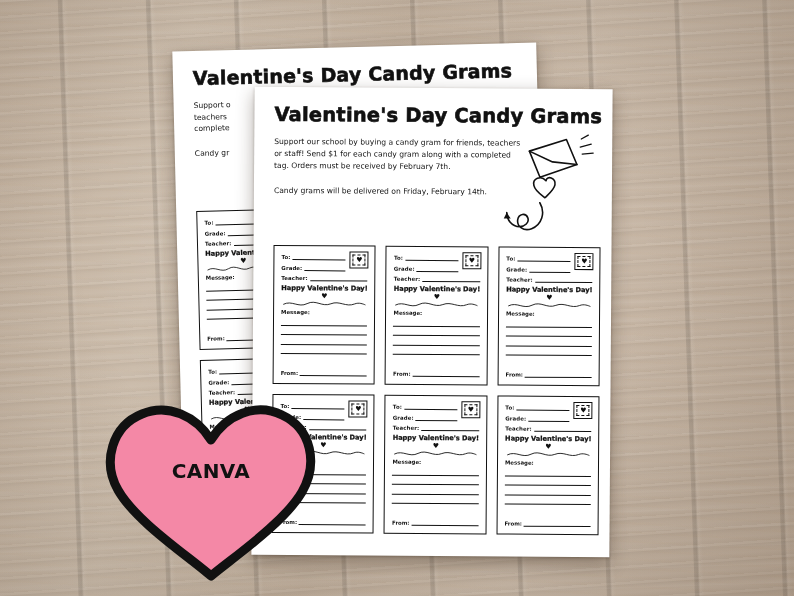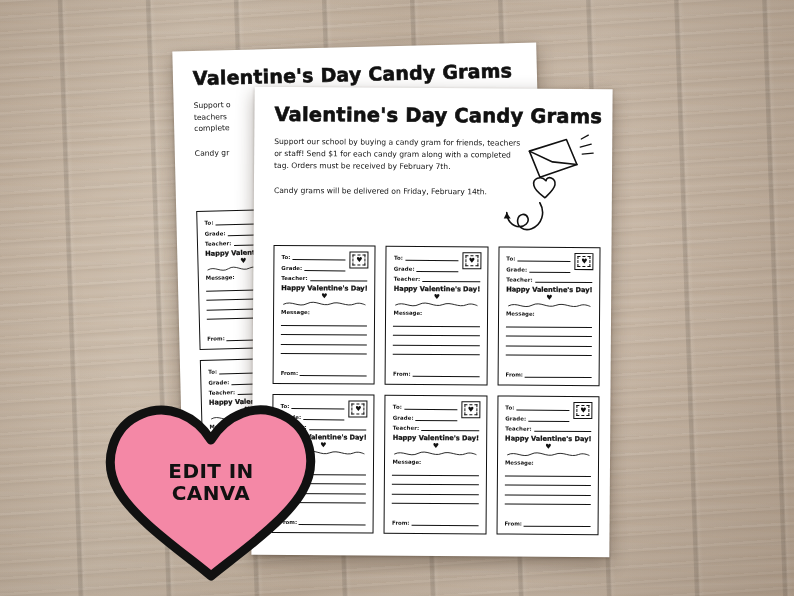--- a/index.html
+++ b/index.html
@@ -620,18 +620,17 @@
     <svg width="230" height="186" viewBox="0 0 230 186">
       <path d="M115,178
                C95,160 40,124 22,92
                C6,64 16,28 46,16
                C72,5 100,18 115,42
                C130,17 160,4 186,17
                C216,31 222,66 206,94
                C188,125 135,161 115,178 Z" fill="#F488A6" stroke="#111111" stroke-width="9" stroke-linejoin="round"></path>
     </svg>
     <div class="badge-text">
-      <div>EDIT IN</div>
       <div>CANVA</div>
     </div>
   </div>
 
 </div>
 
 </body></html>

